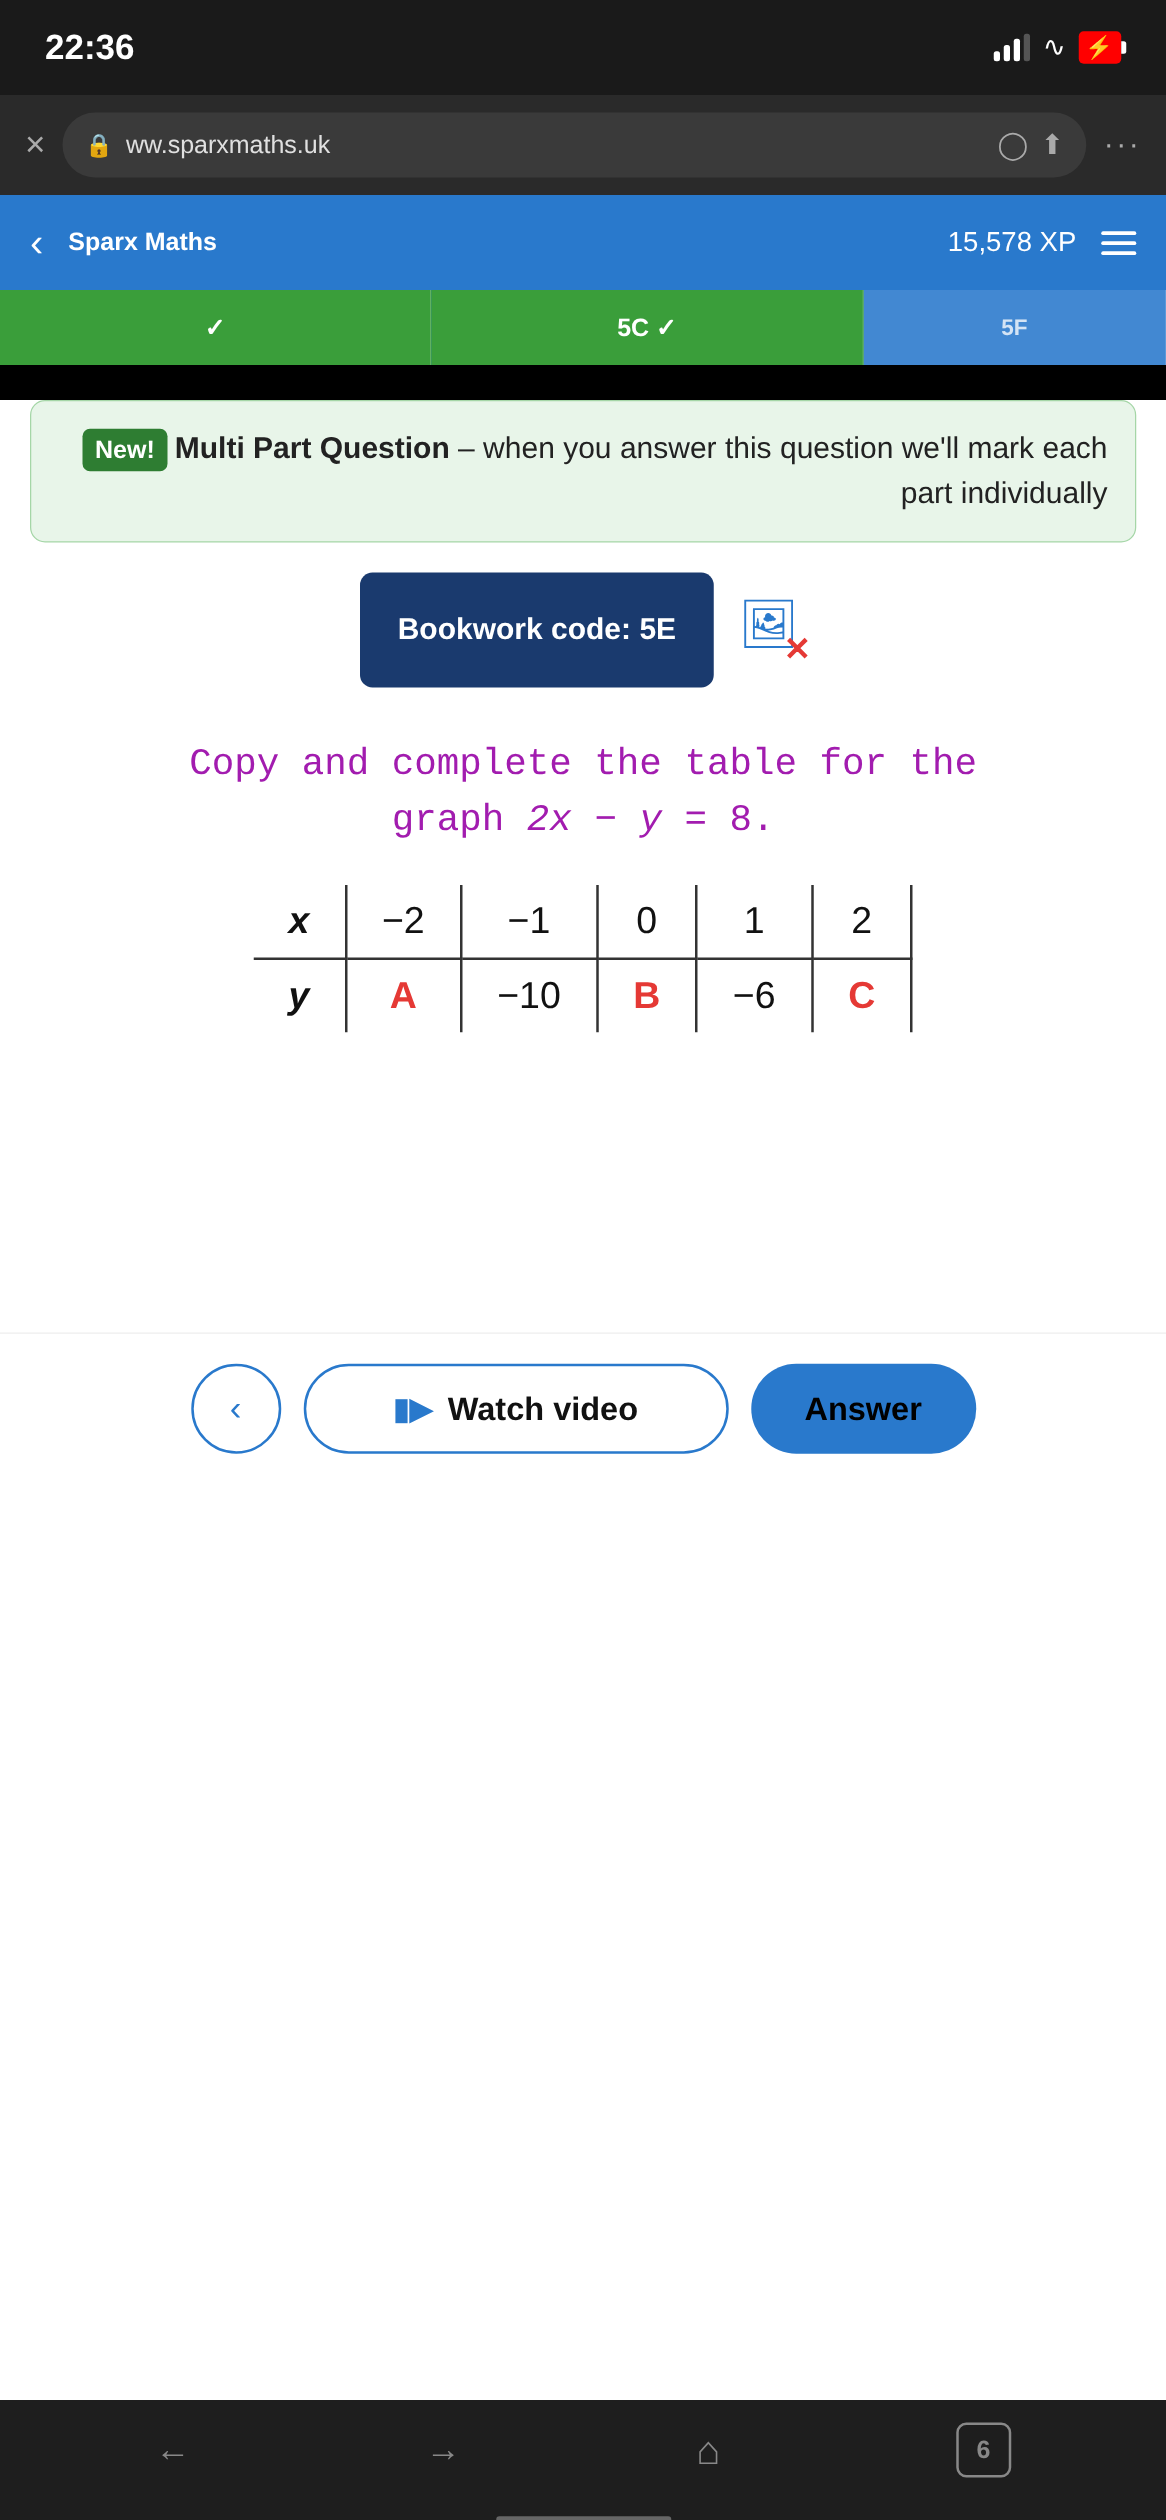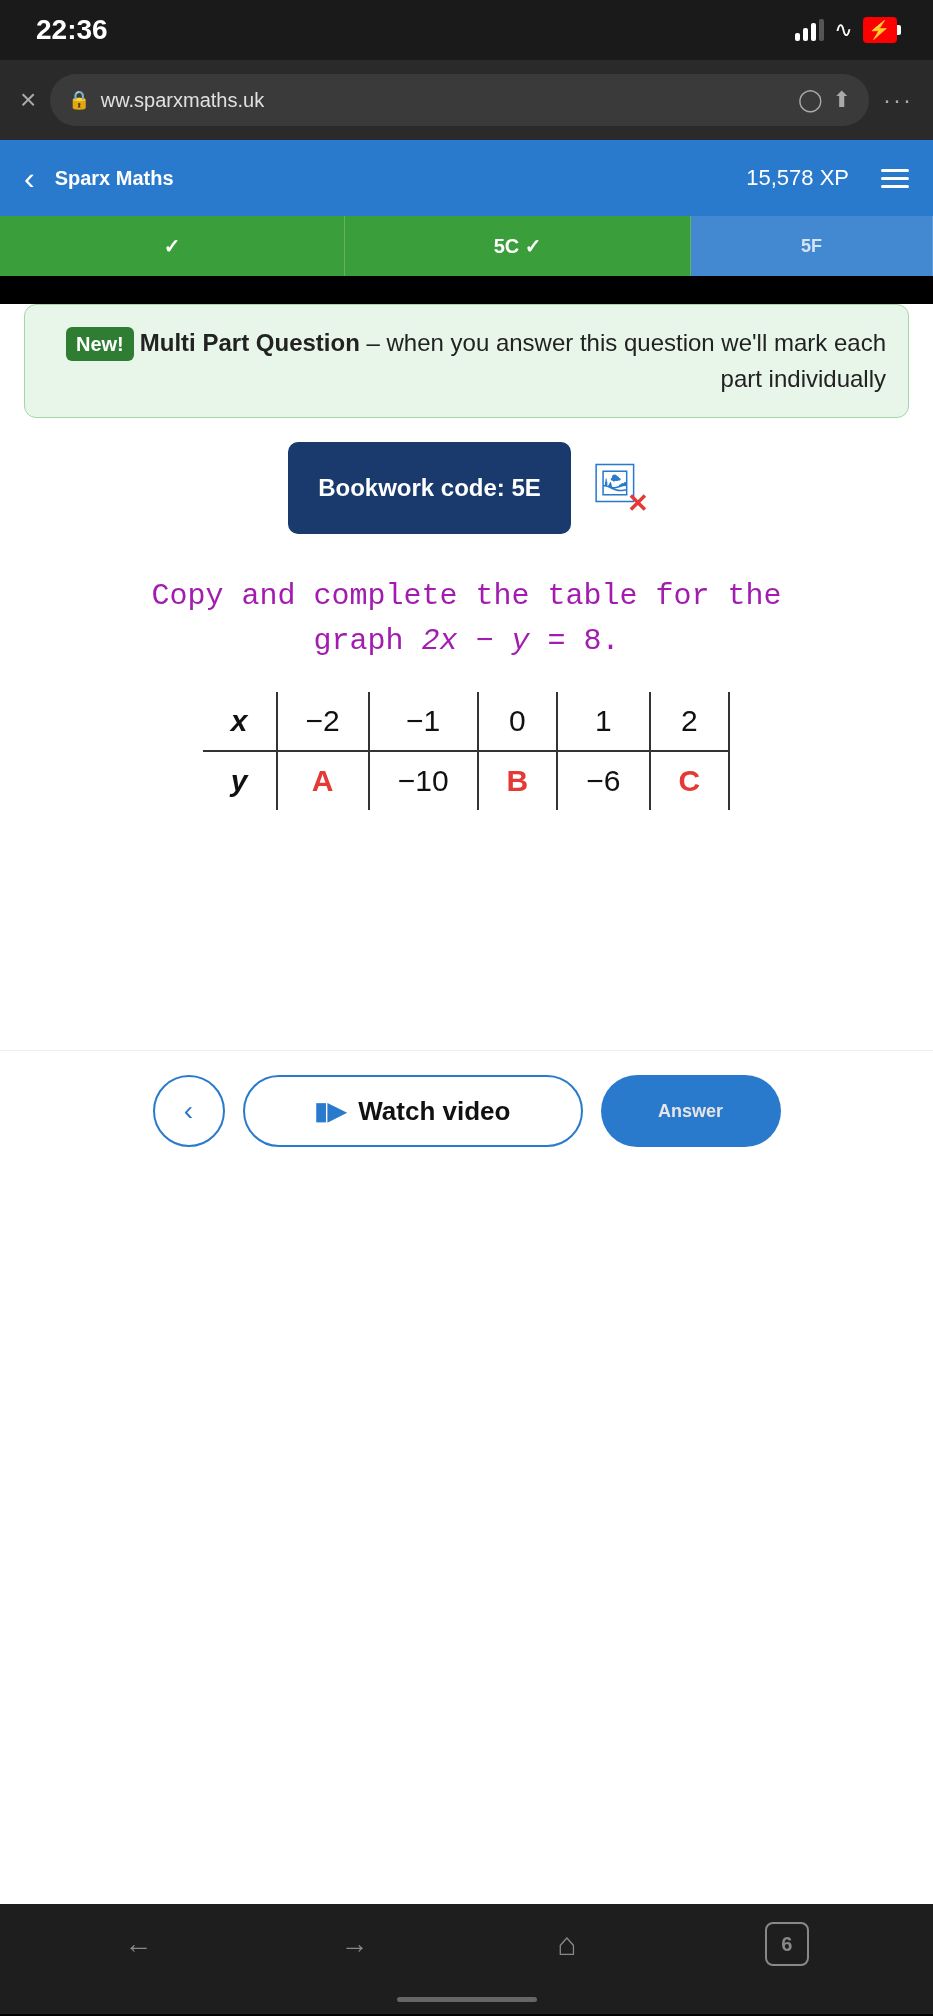--- a/index.html
+++ b/index.html
@@ -9,21 +9,21 @@
       width: 933px;
       min-height: 2016px;
       background: #000;
       font-family: -apple-system, BlinkMacSystemFont, 'Segoe UI', Arial, sans-serif;
       overflow-x: hidden;
     }
 
     
     .status-bar {
       background: #1a1a1a;
-      height: 60px;
+      height: 76px;
       display: flex;
       align-items: center;
       justify-content: space-between;
       padding: 0 36px;
     }
     .status-time {
       color: #fff;
       font-size: 28px;
       font-weight: 600;
     }
@@ -129,21 +129,21 @@
     }
     .app-title {
       color: #ffffff;
       font-size: 20px;
       font-weight: 700;
       flex: 1;
     }
     .xp-label {
       color: #fff;
       font-size: 22px;
-      margin-right: 32px;
+      margin-right: 20px;
     }
     .hamburger {
       display: flex;
       flex-direction: column;
       gap: 5px;
       cursor: pointer;
     }
     .hamburger span {
       display: block;
       width: 28px;
@@ -331,22 +331,22 @@
     }
     .video-icon {
       color: #2979cc;
       font-size: 24px;
     }
     .btn-answer {
       width: 180px;
       height: 72px;
       border-radius: 40px;
       background: #2979cc;
-      color: #e5e5e5;
-      font-size: 18px;
+      color: #000000;
+      font-size: 26px;
       font-weight: 700;
       border: none;
       cursor: pointer;
       display: flex;
       align-items: center;
       justify-content: center;
     }
 
     
     .browser-nav-bar {

